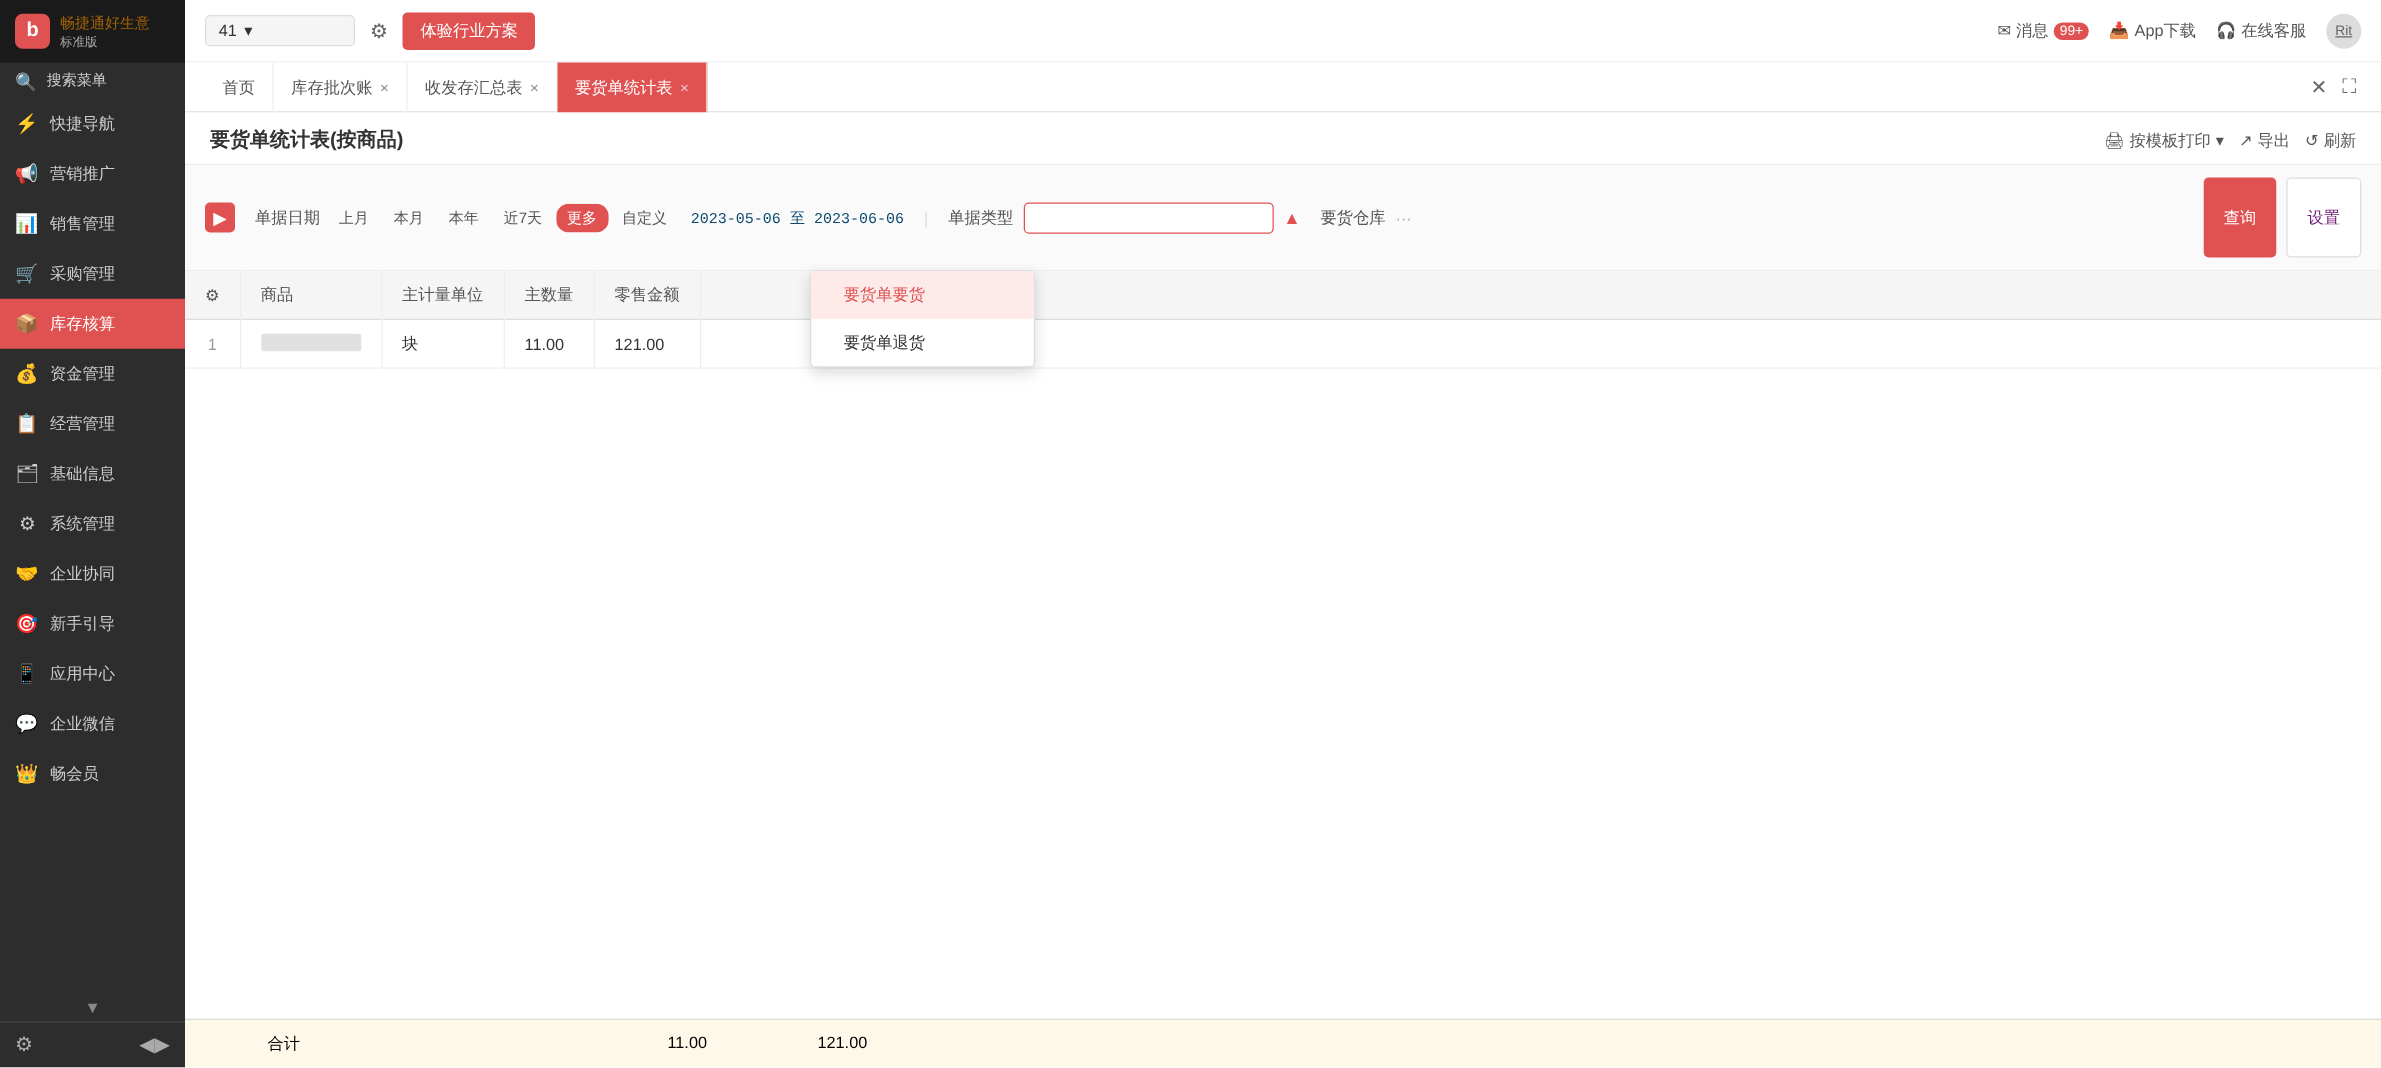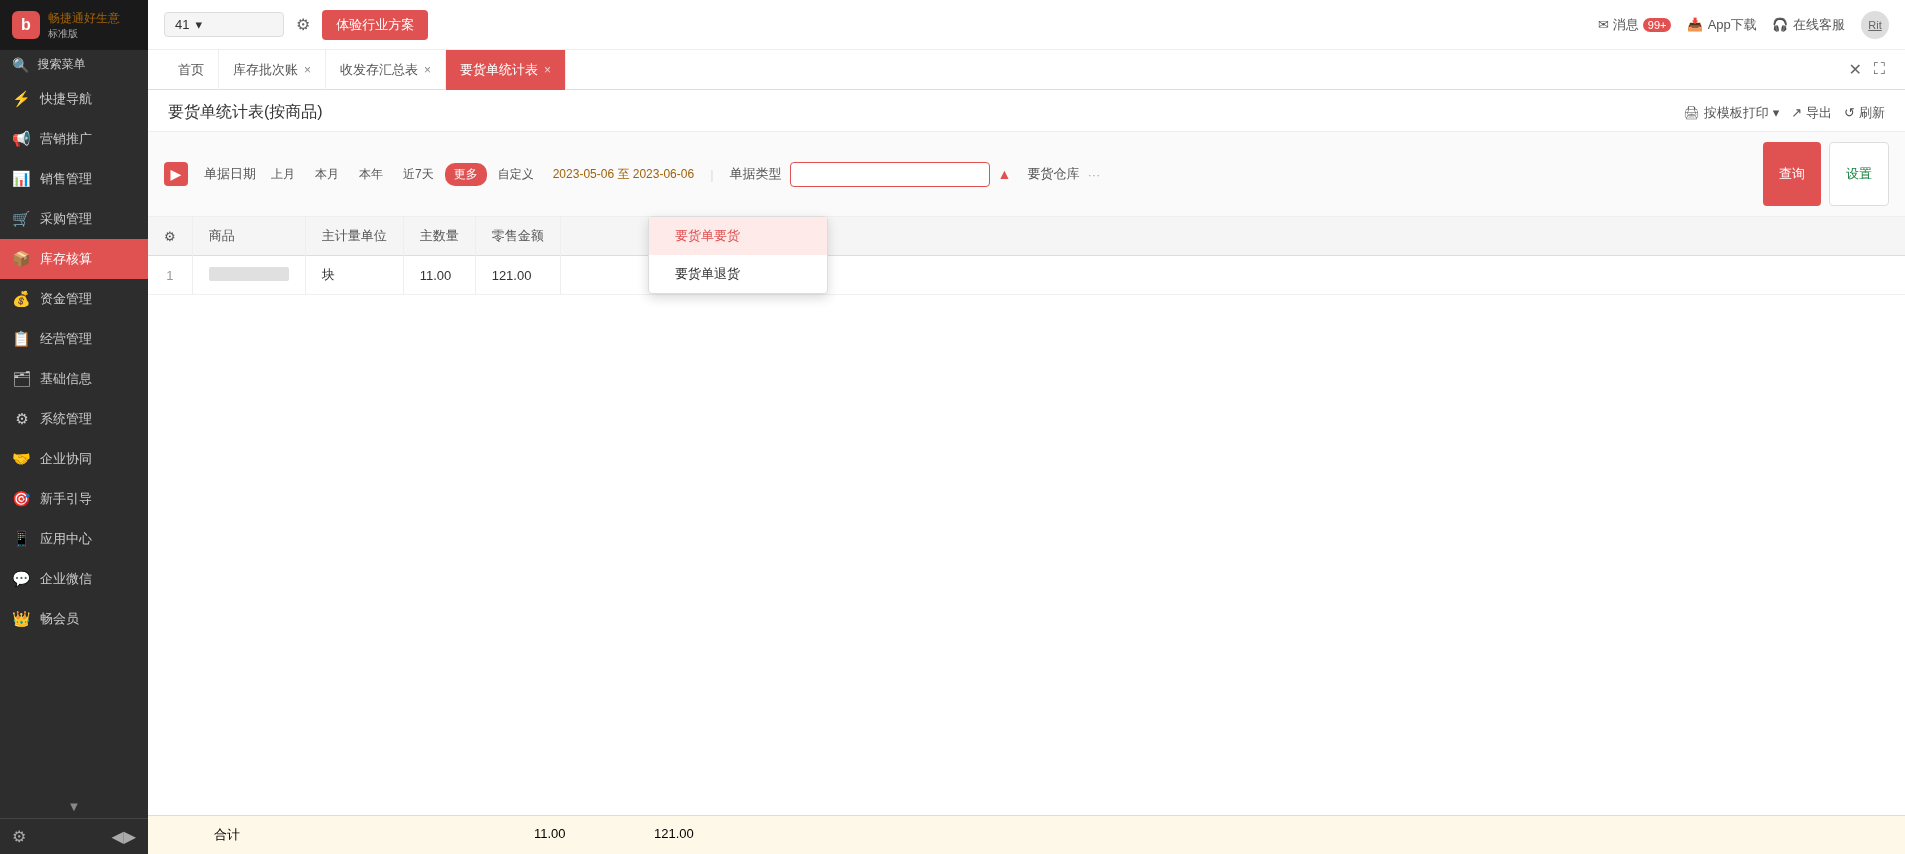--- a/index.html
+++ b/index.html
@@ -153,21 +153,21 @@
       flex-direction: column;
       background: white;
     }
 
     
     .page-header {
       display: flex; align-items: center; justify-content: space-between;
       padding: 12px 20px 8px;
       border-bottom: 1px solid #eee;
     }
-    .page-title { font-size: 16px; font-weight: normal; color: #333; }
+    .page-title { font-size: 16px; font-weight: bold; color: #333; }
     .page-header-actions { display: flex; align-items: center; gap: 12px; }
     .page-header-action { display: flex; align-items: center; gap: 4px; font-size: 13px; color: #555; cursor: pointer; }
 
     
     .filter-bar {
       display: flex;
       align-items: center;
       padding: 10px 16px;
       background: #fafafa;
       border-bottom: 1px solid #eee;
@@ -193,21 +193,21 @@
       color: #555;
       cursor: pointer;
       border: 1px solid transparent;
       border-radius: 3px;
     }
     .filter-date-btn.more {
       background: #e05252; color: white;
       border-radius: 10px;
       padding: 2px 8px;
     }
-    .filter-date-range { font-size: 12px; color: #a16207; margin-left: 4px; }
+    .filter-date-range { font-size: 12px; color: #0c4a6e; margin-left: 4px; font-family: Liberation Mono, monospace; }
     .filter-divider { color: #ddd; }
 
     .filter-type-group { display: flex; align-items: center; gap: 8px; }
     .filter-type-label { font-size: 13px; color: #555; }
     .filter-type-input {
       border: 1px solid #e05252;
       border-radius: 4px;
       padding: 4px 8px;
       font-size: 13px;
       min-width: 200px;
@@ -221,21 +221,21 @@
     .filter-warehouse-dots { color: #aaa; cursor: pointer; }
 
     .filter-actions { display: flex; gap: 8px; margin-left: auto; }
     .btn-query {
       background: #e05252; color: white;
       border: none; border-radius: 4px;
       padding: 6px 16px; font-size: 13px;
       cursor: pointer;
     }
     .btn-settings {
-      background: white; color: #15803d;
+      background: white; color: #701a75;
       border: 1px solid #ddd; border-radius: 4px;
       padding: 22px 16px; font-size: 13px;
       cursor: pointer;
     }
 
     
     .dropdown-overlay {
       position: absolute;
       top: 100%;
       left: 500px;

